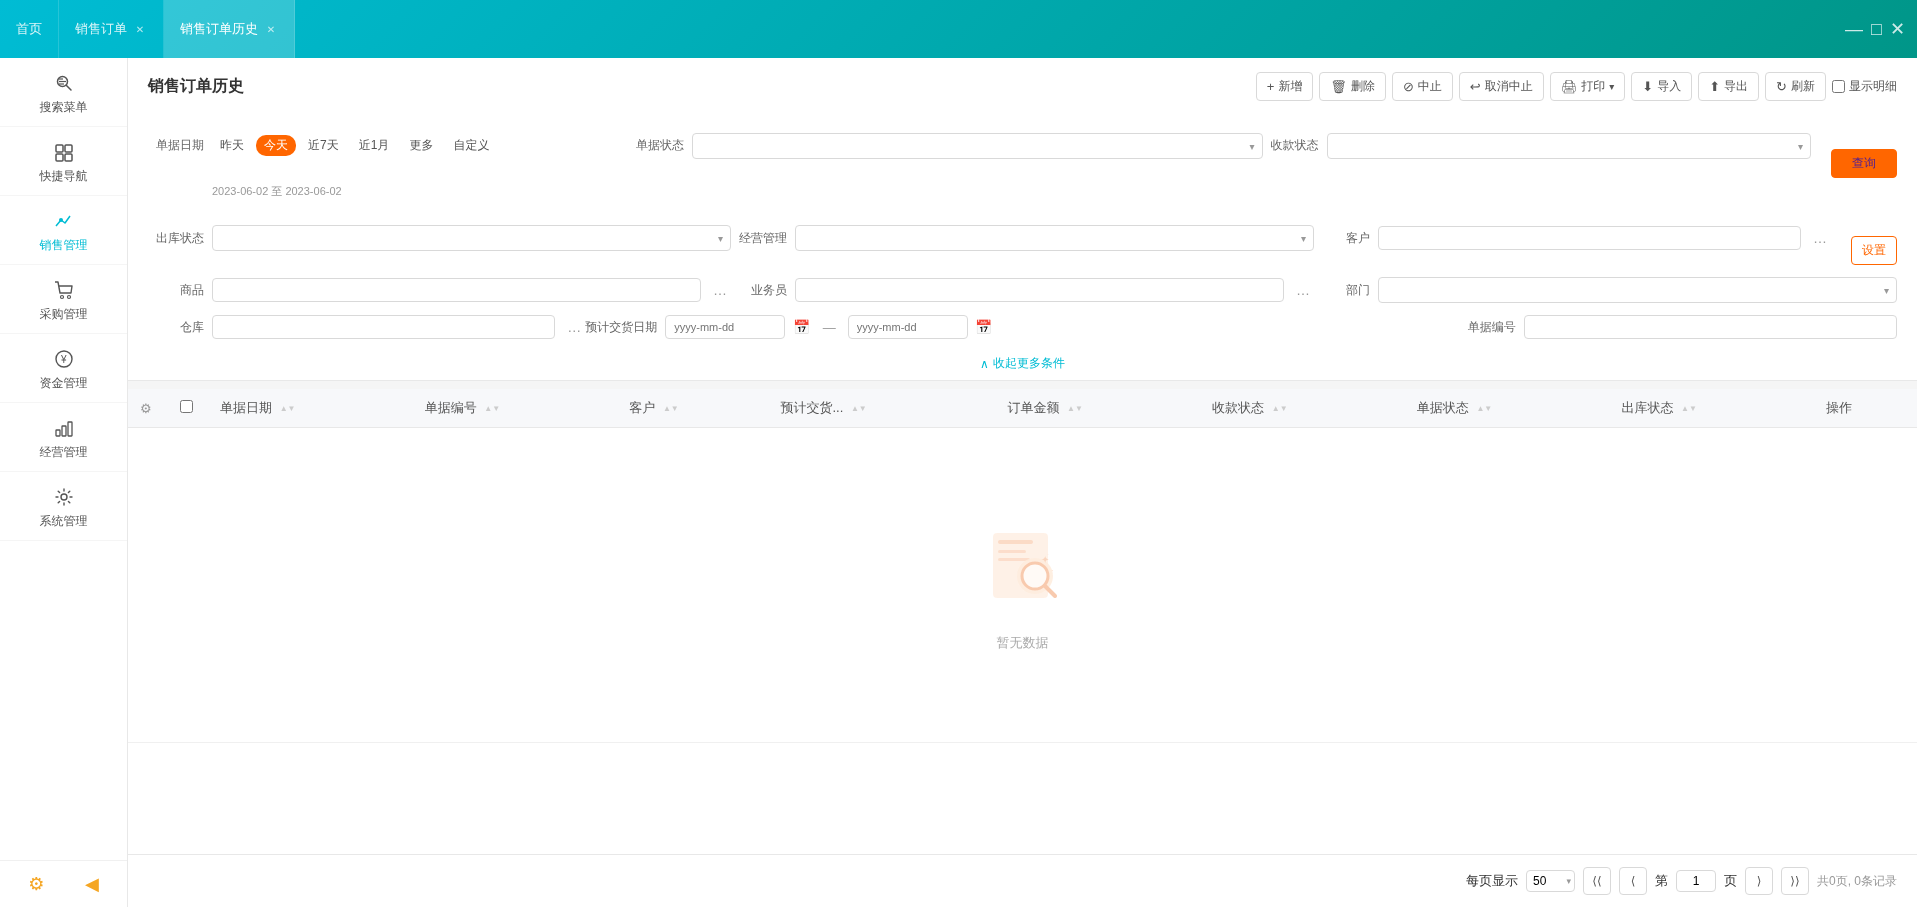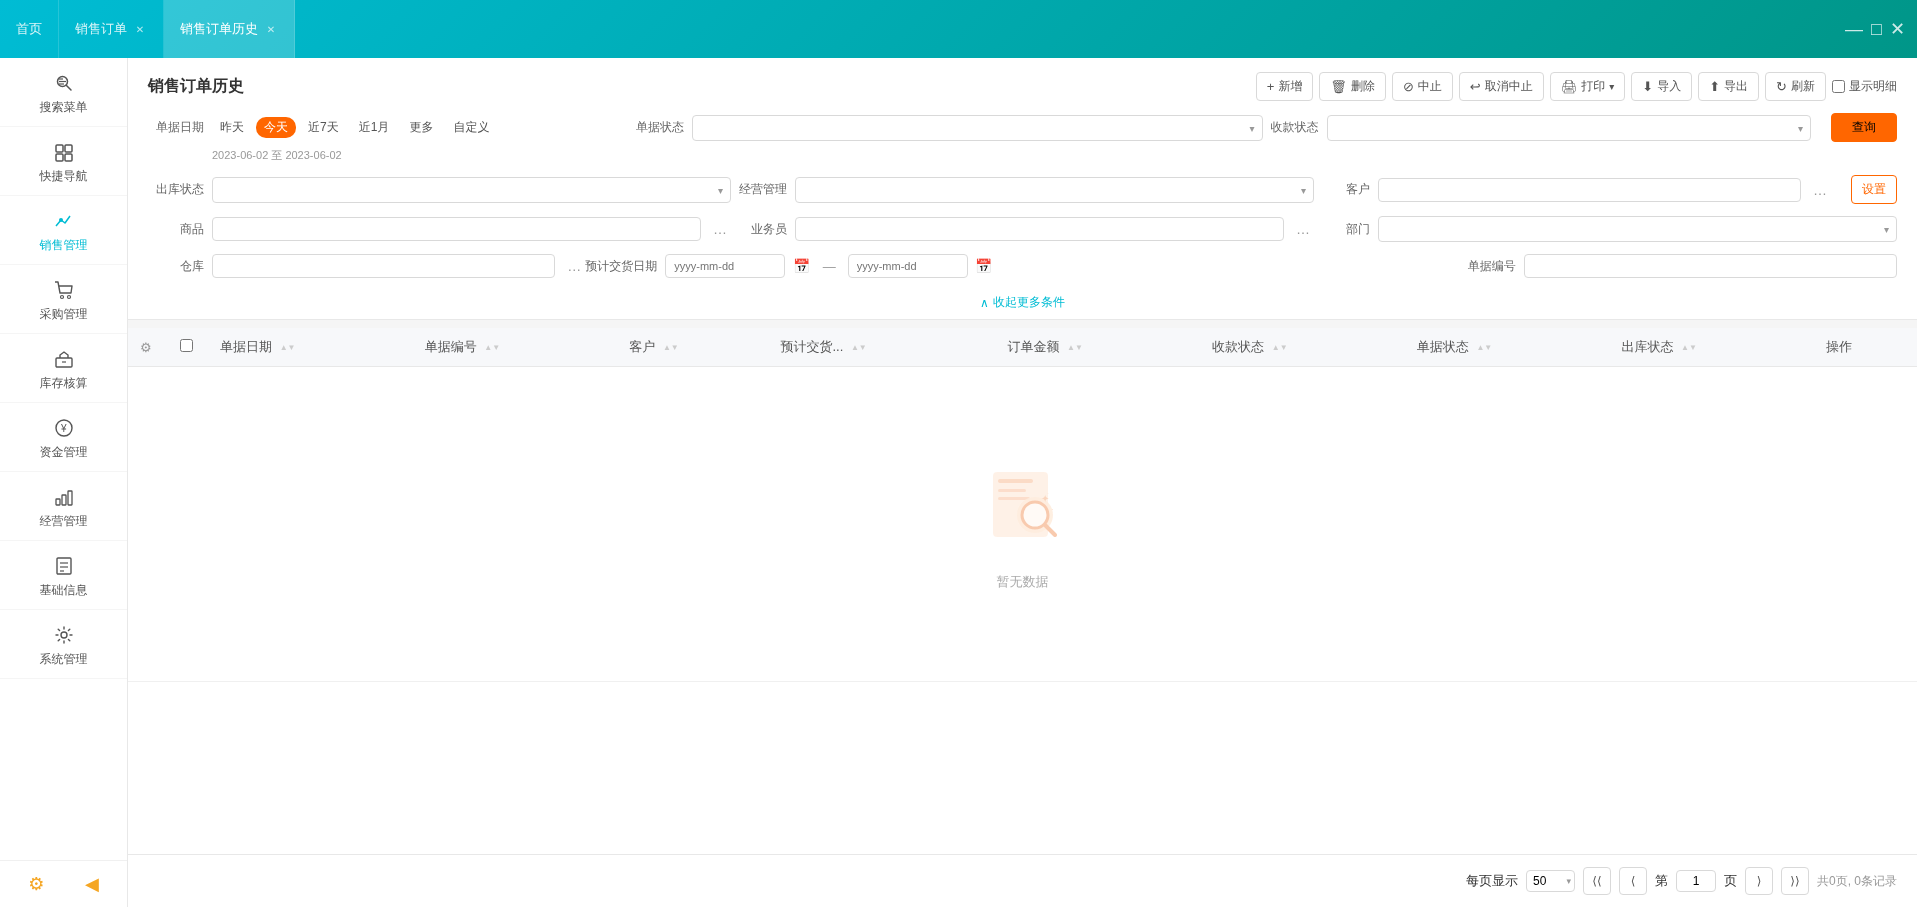--- a/index.html
+++ b/index.html
@@ -150,25 +150,27 @@
       border-radius: 4px;
       color: #555;
       font-size: 12px;
       cursor: pointer;
       white-space: nowrap;
     }
     .toolbar-btn .btn-icon { font-size: 13px; }
     .btn-primary {
       background: #ff6600;
       border-color: #ff6600;
-      color: #000000;
+      color: #4c1d95;
+      margin-top: 36px;
     }
     .btn-outline-primary {
       border-color: #ff6600;
       color: #ff6600;
+      margin-top: 25px;
     }
     .checkbox-display {
       display: flex;
       align-items: center;
       gap: 4px;
       font-size: 12px;
       color: #555;
     }
     .checkbox-display input { cursor: pointer; }
 
@@ -459,56 +461,35 @@
             <circle cx="8" cy="17" r="1.5" stroke="#555" stroke-width="1.2"></circle>
             <circle cx="15" cy="17" r="1.5" stroke="#555" stroke-width="1.2"></circle>
             <polyline points="1,2 4,2 6,13 17,13 18,6 5,6" stroke="#555" stroke-width="1.4" stroke-linejoin="round" fill="none"></polyline>
           </svg>
       </span>
       <span>采购管理</span>
     </div>
     <div class="sidebar-item">
       <span class="icon">
         <svg width="20" height="20" viewBox="0 0 20 20" fill="none">
-            <rect x="2" y="9" width="16" height="9" rx="1" stroke="#555" stroke-width="1.4"></rect>
-            <polyline points="6,9 6,6 10,3 14,6 14,9" stroke="#555" stroke-width="1.4" fill="none"></polyline>
-            <line x1="8" y1="13" x2="12" y2="13" stroke="#555" stroke-width="1.2"></line>
-          </svg>
-      </span>
-      <span>库存核算</span>
-    </div>
-    <div class="sidebar-item">
-      <span class="icon">
-        <svg width="20" height="20" viewBox="0 0 20 20" fill="none">
             <circle cx="10" cy="10" r="8" stroke="#555" stroke-width="1.4"></circle>
             <text x="7" y="14" font-size="10" fill="#555">¥</text>
           </svg>
       </span>
       <span>资金管理</span>
     </div>
     <div class="sidebar-item">
       <span class="icon">
         <svg width="20" height="20" viewBox="0 0 20 20" fill="none">
             <rect x="2" y="12" width="4" height="6" rx="0.5" stroke="#555" stroke-width="1.3"></rect>
             <rect x="8" y="8" width="4" height="10" rx="0.5" stroke="#555" stroke-width="1.3"></rect>
             <rect x="14" y="4" width="4" height="14" rx="0.5" stroke="#555" stroke-width="1.3"></rect>
           </svg>
       </span>
       <span>经营管理</span>
-    </div>
-    <div class="sidebar-item">
-      <span class="icon">
-        <svg width="20" height="20" viewBox="0 0 20 20" fill="none">
-            <rect x="3" y="2" width="14" height="16" rx="1" stroke="#555" stroke-width="1.4"></rect>
-            <line x1="6" y1="7" x2="14" y2="7" stroke="#555" stroke-width="1.2"></line>
-            <line x1="6" y1="11" x2="14" y2="11" stroke="#555" stroke-width="1.2"></line>
-            <line x1="6" y1="15" x2="10" y2="15" stroke="#555" stroke-width="1.2"></line>
-          </svg>
-      </span>
-      <span>基础信息</span>
     </div>
     <div class="sidebar-item">
       <span class="icon">
         <svg width="20" height="20" viewBox="0 0 20 20" fill="none">
             <circle cx="10" cy="10" r="3" stroke="#555" stroke-width="1.4"></circle>
             <path d="M10 2v2M10 16v2M2 10h2M16 10h2M4.2 4.2l1.4 1.4M14.4 14.4l1.4 1.4M4.2 15.8l1.4-1.4M14.4 5.6l1.4-1.4" stroke="#555" stroke-width="1.4" stroke-linecap="round"></path>
           </svg>
       </span>
       <span>系统管理</span>
     </div>

